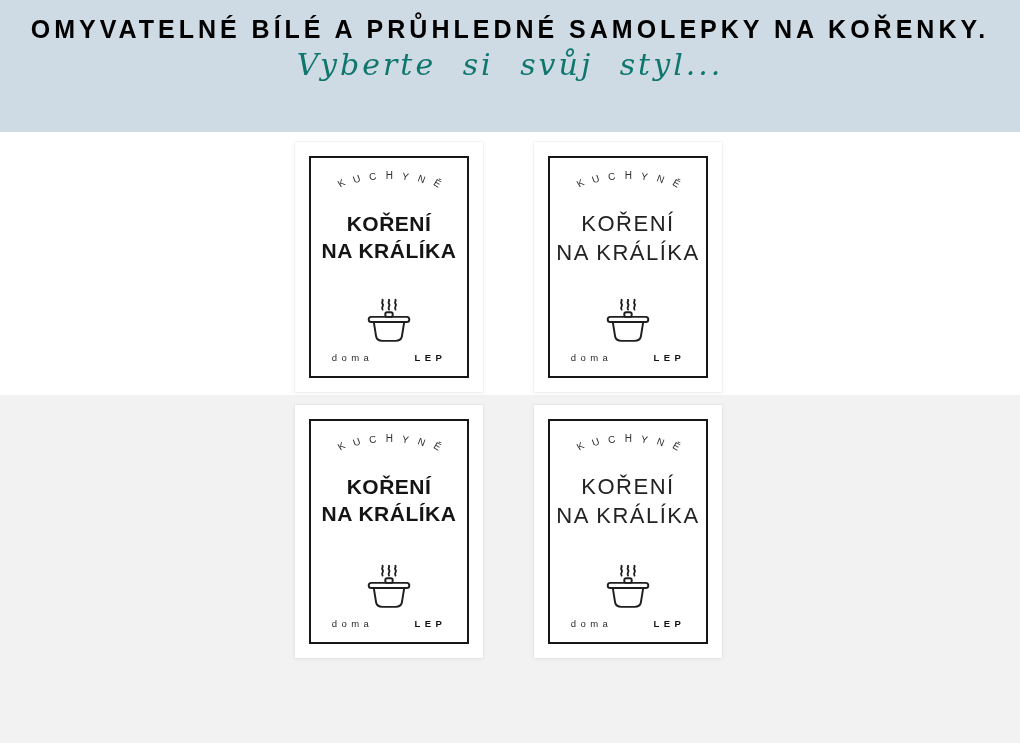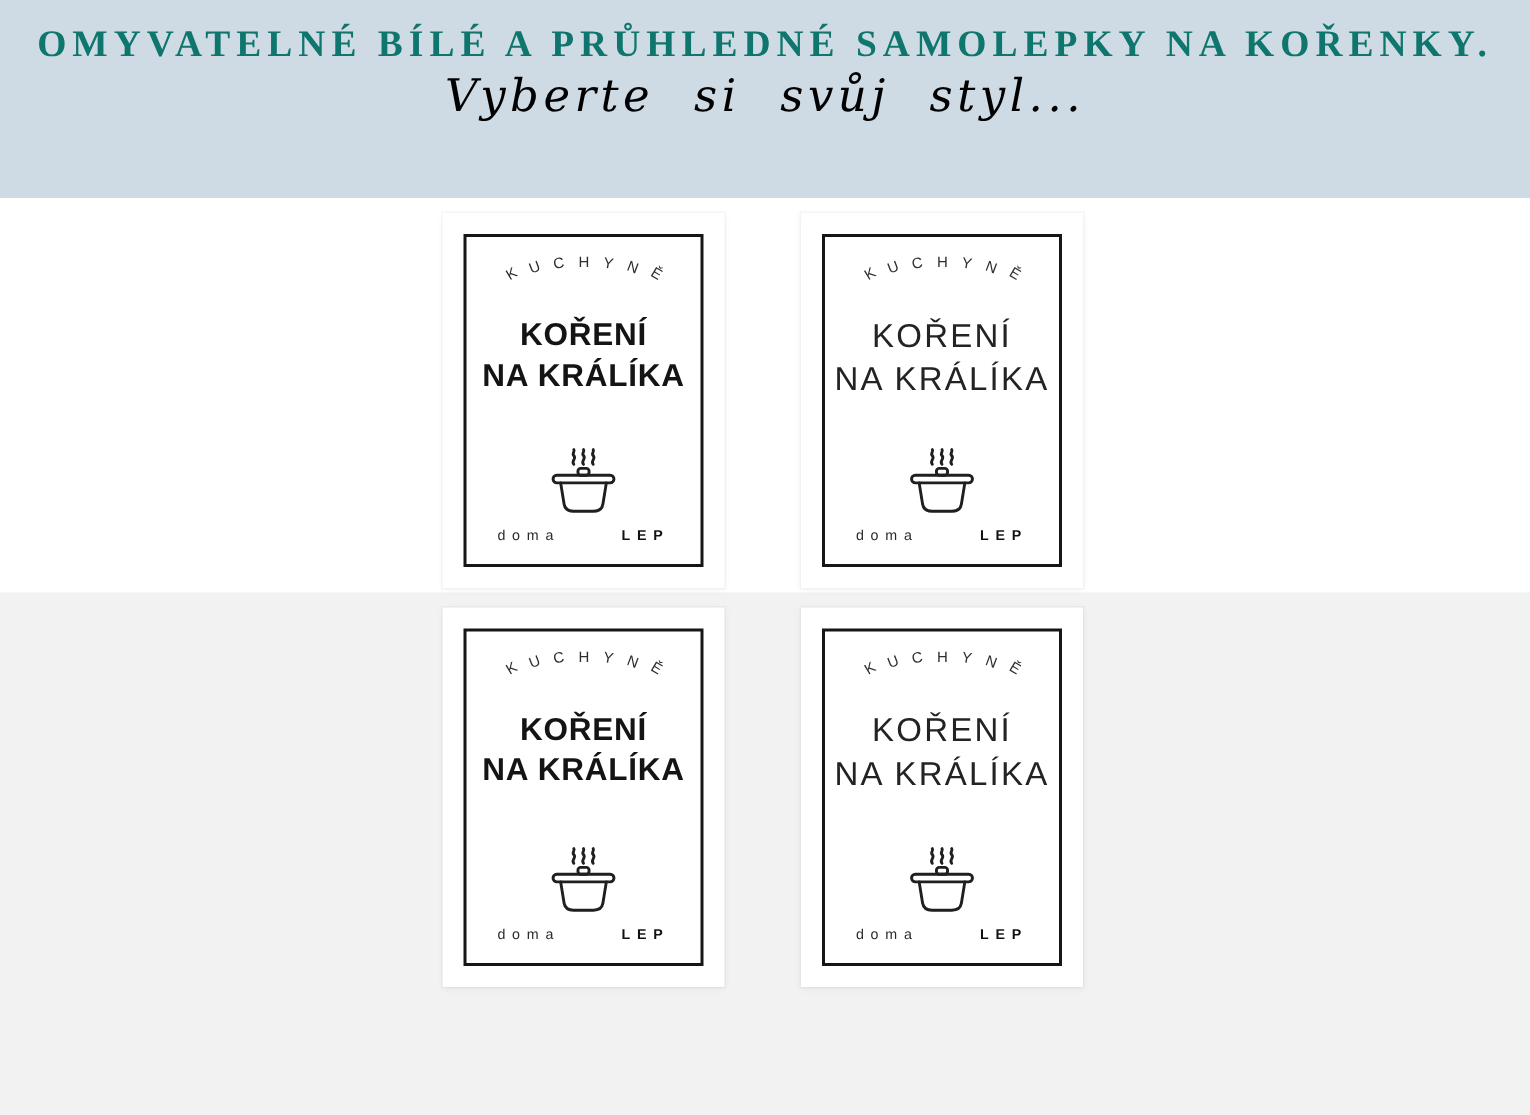--- a/index.html
+++ b/index.html
@@ -21,33 +21,32 @@
     width: 100%;
     height: 132px;
     background: #cfdbe4;
     text-align: center;
     padding-top: 17px;
   }
   .banner-line1, .banner-line2 {
     font-size: 25px;
     font-weight: bold;
     letter-spacing: 4px;
-    color: #0f766e;
+    color: #000000;
     line-height: 1.0;
-    font-family: Liberation Serif, serif;
   }
   .banner-line2 { margin-top: 12px; }
   .banner-script {
     margin-top: 8px;
     font-family: "DejaVu Serif", serif;
     font-style: italic;
     font-size: 30px;
     letter-spacing: 3px;
     word-spacing: 14px;
-    color: #000000;
+    color: #0f766e;
     line-height: 1.0;
   }
 
   
   .gray-band {
     position: absolute;
     top: 395px; left: 0; right: 0; bottom: 0;
     background: #f2f2f2;
   }
 

